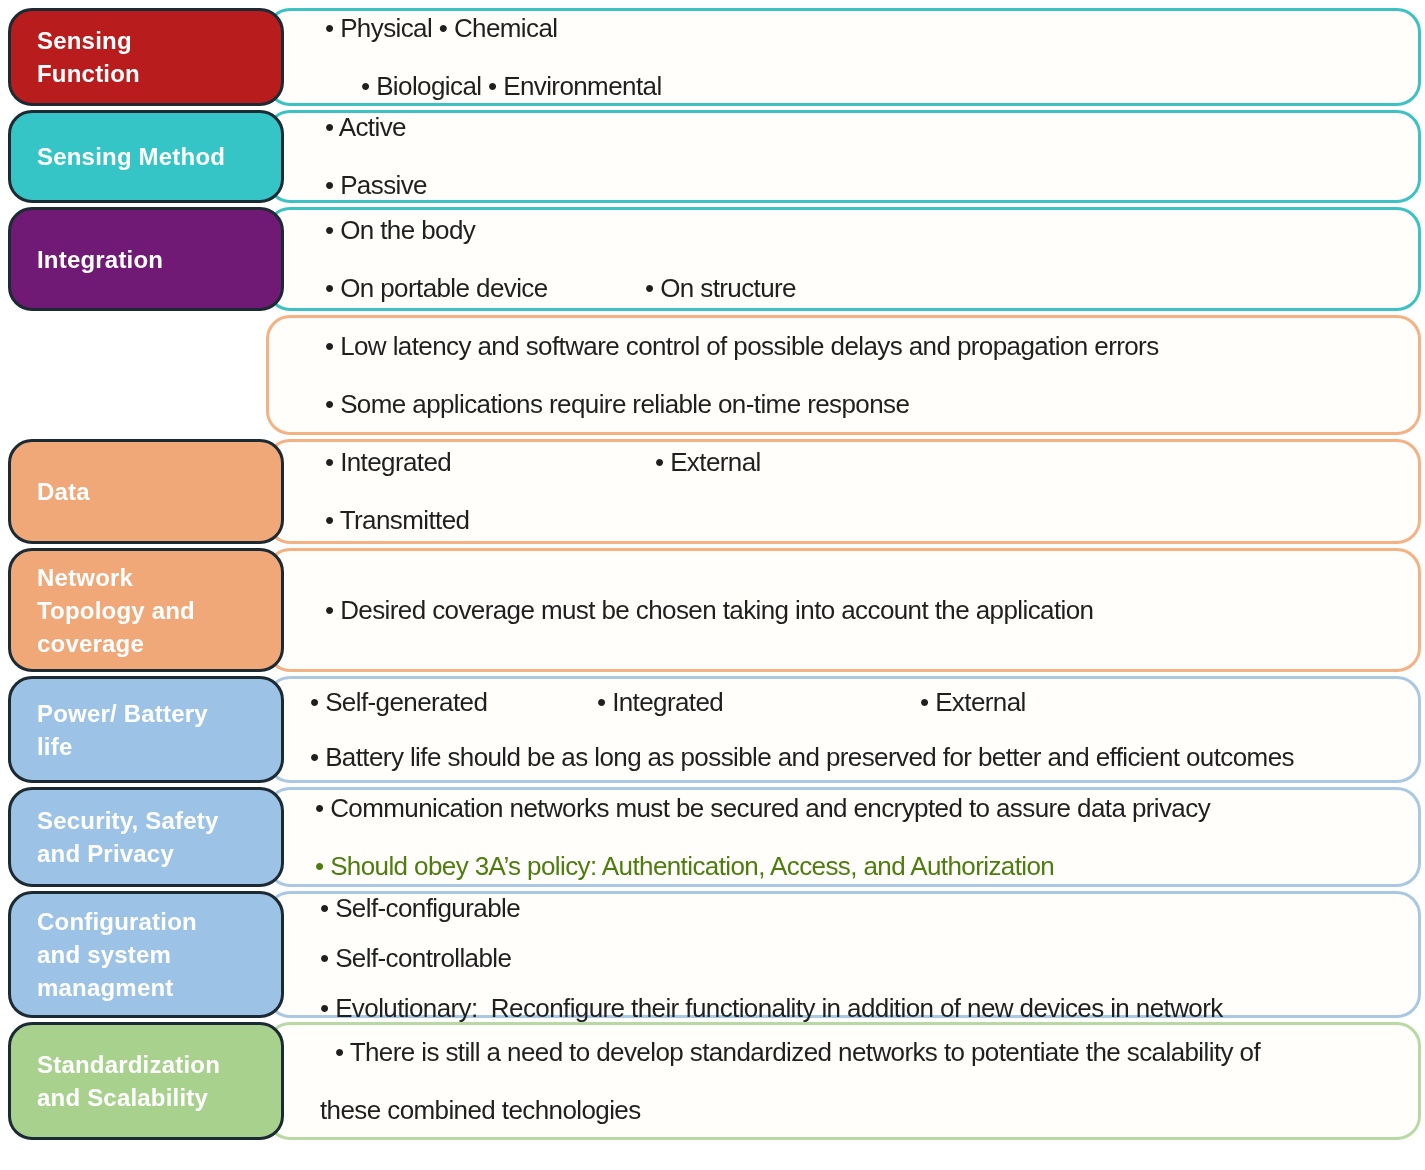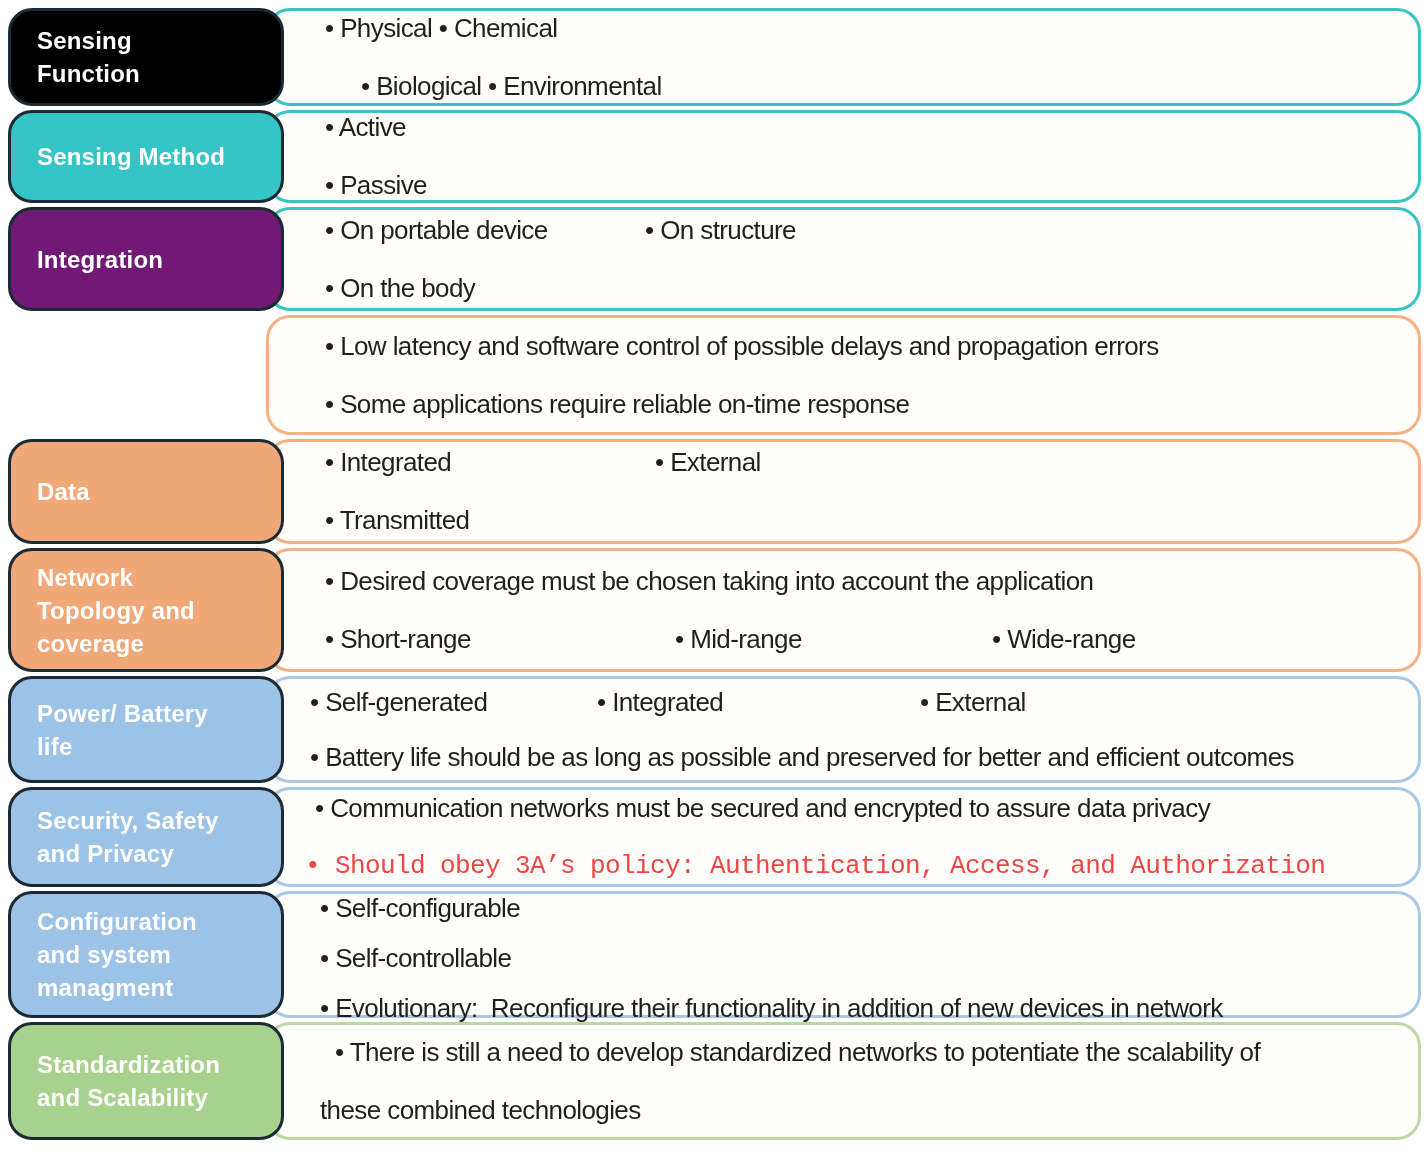--- a/index.html
+++ b/index.html
@@ -72,21 +72,21 @@
     letter-spacing: -0.6px;
     white-space: pre;
   }
 </style>
 </head>
 <body>
 
 <div id="figure">
     <div class="row" style="height: 98px;">
       <div class="cbox" style="border-color: rgb(60, 194, 194); background: rgb(255, 254, 251);"></div>
-      <div class="lbox" style="background: #000000; border-color: rgb(27, 42, 51);">
+      <div class="lbox" style="background: #b91c1c; border-color: rgb(27, 42, 51);">
         <span class="ltext" style="color: rgb(255, 255, 255);">Sensing
 Function</span>
       </div>
       <div class="lines">
         <div class="line">
           <span class="seg" style="left: 325px; color: rgb(31, 31, 31);">• Physical • Chemical</span>
         </div>
         <div class="line">
           <span class="seg" style="left: 325px; color: rgb(31, 31, 31); margin-left: 36px;">• Biological • Environmental</span>
         </div>
@@ -106,25 +106,25 @@
         </div>
       </div>
     </div>
     <div class="row" style="height: 104px;">
       <div class="cbox" style="border-color: rgb(60, 194, 194); background: rgb(255, 254, 251);"></div>
       <div class="lbox" style="background: #701a75; border-color: rgb(27, 42, 51);">
         <span class="ltext" style="color: rgb(255, 255, 255);">Integration</span>
       </div>
       <div class="lines">
         <div class="line">
+          <span class="seg" style="left: 325px; color: rgb(31, 31, 31);">• On the body</span>
+        </div>
+        <div class="line">
           <span class="seg" style="left: 325px; color: rgb(31, 31, 31);">• On portable device</span>
           <span class="seg" style="left: 645px; color: rgb(31, 31, 31);">• On structure</span>
-        </div>
-        <div class="line">
-          <span class="seg" style="left: 325px; color: rgb(31, 31, 31);">• On the body</span>
         </div>
       </div>
     </div>
     <div class="row" style="height: 120px;">
       <div class="cbox" style="border-color: rgb(244, 177, 131); background: rgb(255, 254, 251);"></div>
       <div class="lines">
         <div class="line">
           <span class="seg" style="left: 325px; color: rgb(31, 31, 31);">• Low latency and software control of possible delays and propagation errors</span>
         </div>
         <div class="line">
@@ -151,25 +151,20 @@
       <div class="cbox" style="border-color: rgb(244, 177, 131); background: rgb(255, 254, 251);"></div>
       <div class="lbox" style="background: rgb(241, 168, 120); border-color: rgb(27, 42, 51);">
         <span class="ltext" style="color: rgb(255, 255, 255);">Network
 Topology and
 coverage</span>
       </div>
       <div class="lines">
         <div class="line">
           <span class="seg" style="left: 325px; color: rgb(31, 31, 31);">• Desired coverage must be chosen taking into account the application</span>
         </div>
-        <div class="line">
-          <span class="seg" style="left: 325px; color: rgb(31, 31, 31);">• Short-range</span>
-          <span class="seg" style="left: 675px; color: rgb(31, 31, 31);">• Mid-range</span>
-          <span class="seg" style="left: 992px; color: rgb(31, 31, 31);">• Wide-range</span>
-        </div>
       </div>
     </div>
     <div class="row" style="height: 107px;">
       <div class="cbox" style="border-color: rgb(170, 200, 228); background: rgb(255, 254, 251);"></div>
       <div class="lbox" style="background: rgb(156, 195, 229); border-color: rgb(27, 42, 51);">
         <span class="ltext" style="color: rgb(255, 255, 255);">Power/ Battery
 life</span>
       </div>
       <div class="lines" style="row-gap: 20px;">
         <div class="line">
@@ -186,21 +181,21 @@
       <div class="cbox" style="border-color: rgb(170, 200, 228); background: rgb(255, 254, 251);"></div>
       <div class="lbox" style="background: rgb(156, 195, 229); border-color: rgb(27, 42, 51);">
         <span class="ltext" style="color: rgb(255, 255, 255);">Security, Safety
 and Privacy</span>
       </div>
       <div class="lines">
         <div class="line">
           <span class="seg" style="left: 315px; color: rgb(31, 31, 31);">• Communication networks must be secured and encrypted to assure data privacy</span>
         </div>
         <div class="line">
-          <span class="seg" style="left: 305px; color: #ef4444; font-family: Liberation Mono, monospace;">• Should obey 3A’s policy: Authentication, Access, and Authorization</span>
+          <span class="seg" style="left: 315px; color: #4d7c0f;">• Should obey 3A’s policy: Authentication, Access, and Authorization</span>
         </div>
       </div>
     </div>
     <div class="row" style="height: 127px;">
       <div class="cbox" style="border-color: rgb(170, 200, 228); background: rgb(255, 254, 251);"></div>
       <div class="lbox" style="background: rgb(156, 195, 229); border-color: rgb(27, 42, 51);">
         <span class="ltext" style="color: rgb(255, 255, 255);">Configuration
 and system
 managment</span>
       </div>

